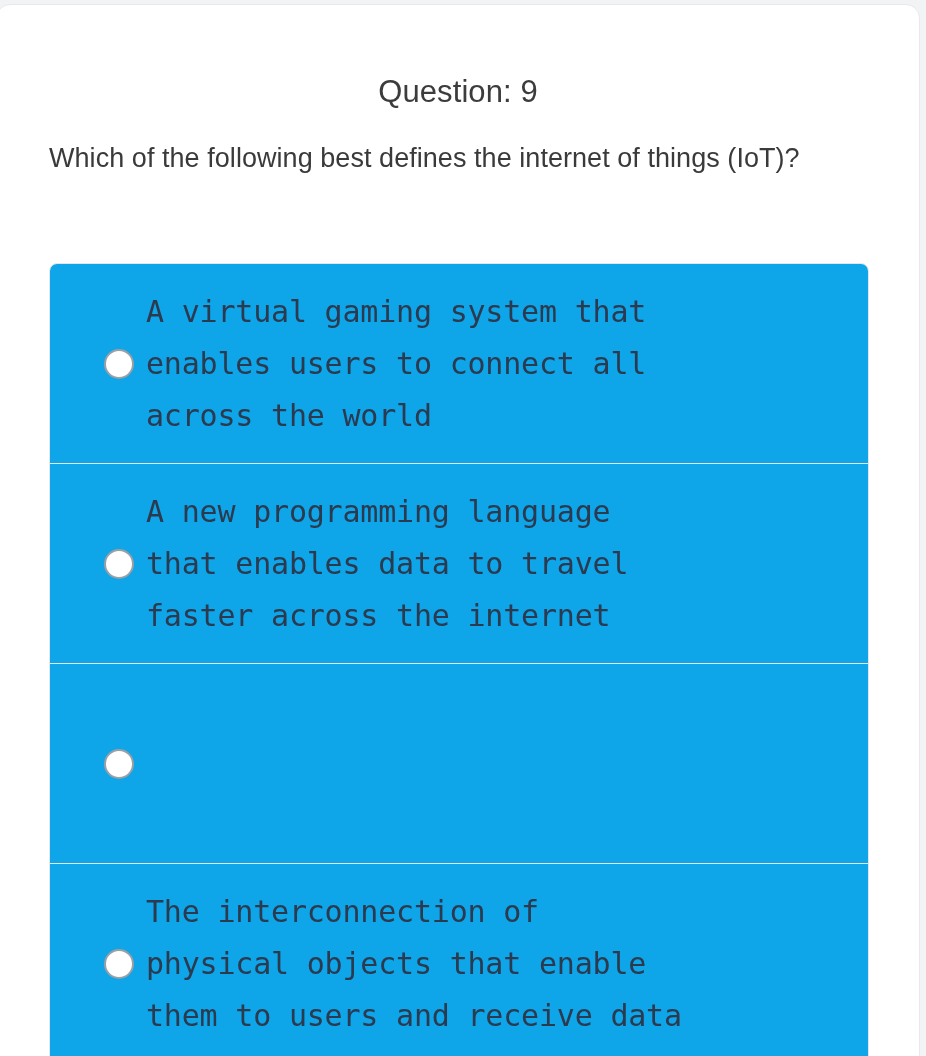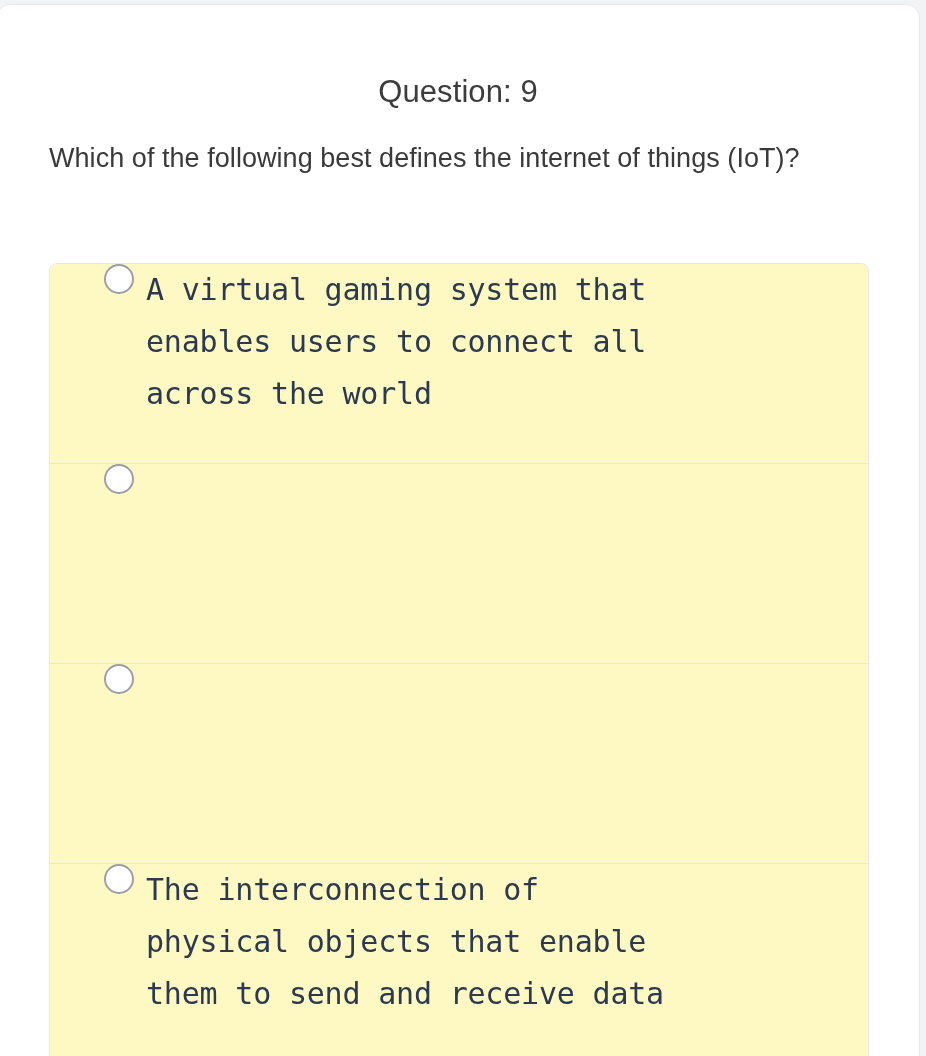--- a/index.html
+++ b/index.html
@@ -67,25 +67,26 @@
     width: 820px;
     border: 1px solid #e4e6e9;
     border-radius: 8px;
     background: #ffffff;
     box-sizing: border-box;
     overflow: hidden;
   }
 
   .option-row {
     display: flex;
+    align-items: center;
     height: 200px;
     box-sizing: border-box;
     padding: 0 14px 0 54px;
     border-bottom: 1px solid #e4e6e9;
-    background: #fef9c3;
+    background: #0ea5e9;
     cursor: pointer;
   }
   .option-row:last-child {
     border-bottom: none;
   }
 
   .radio-outer {
     flex: 0 0 auto;
     width: 30px;
     height: 30px;
@@ -121,28 +122,31 @@
 
       <div class="option-row">
         <span class="radio-outer"></span>
         <span class="option-label">A virtual gaming system that
 enables users to connect all
 across the world</span>
       </div>
 
       <div class="option-row">
         <span class="radio-outer"></span>
+        <span class="option-label">A new programming language
+that enables data to travel
+faster across the internet</span>
       </div>
 
       <div class="option-row">
         <span class="radio-outer"></span>
       </div>
 
       <div class="option-row">
         <span class="radio-outer"></span>
         <span class="option-label">The interconnection of
 physical objects that enable
-them to send and receive data</span>
+them to users and receive data</span>
       </div>
 
     </div>
   </div>
 </div>
 
 </body></html>

